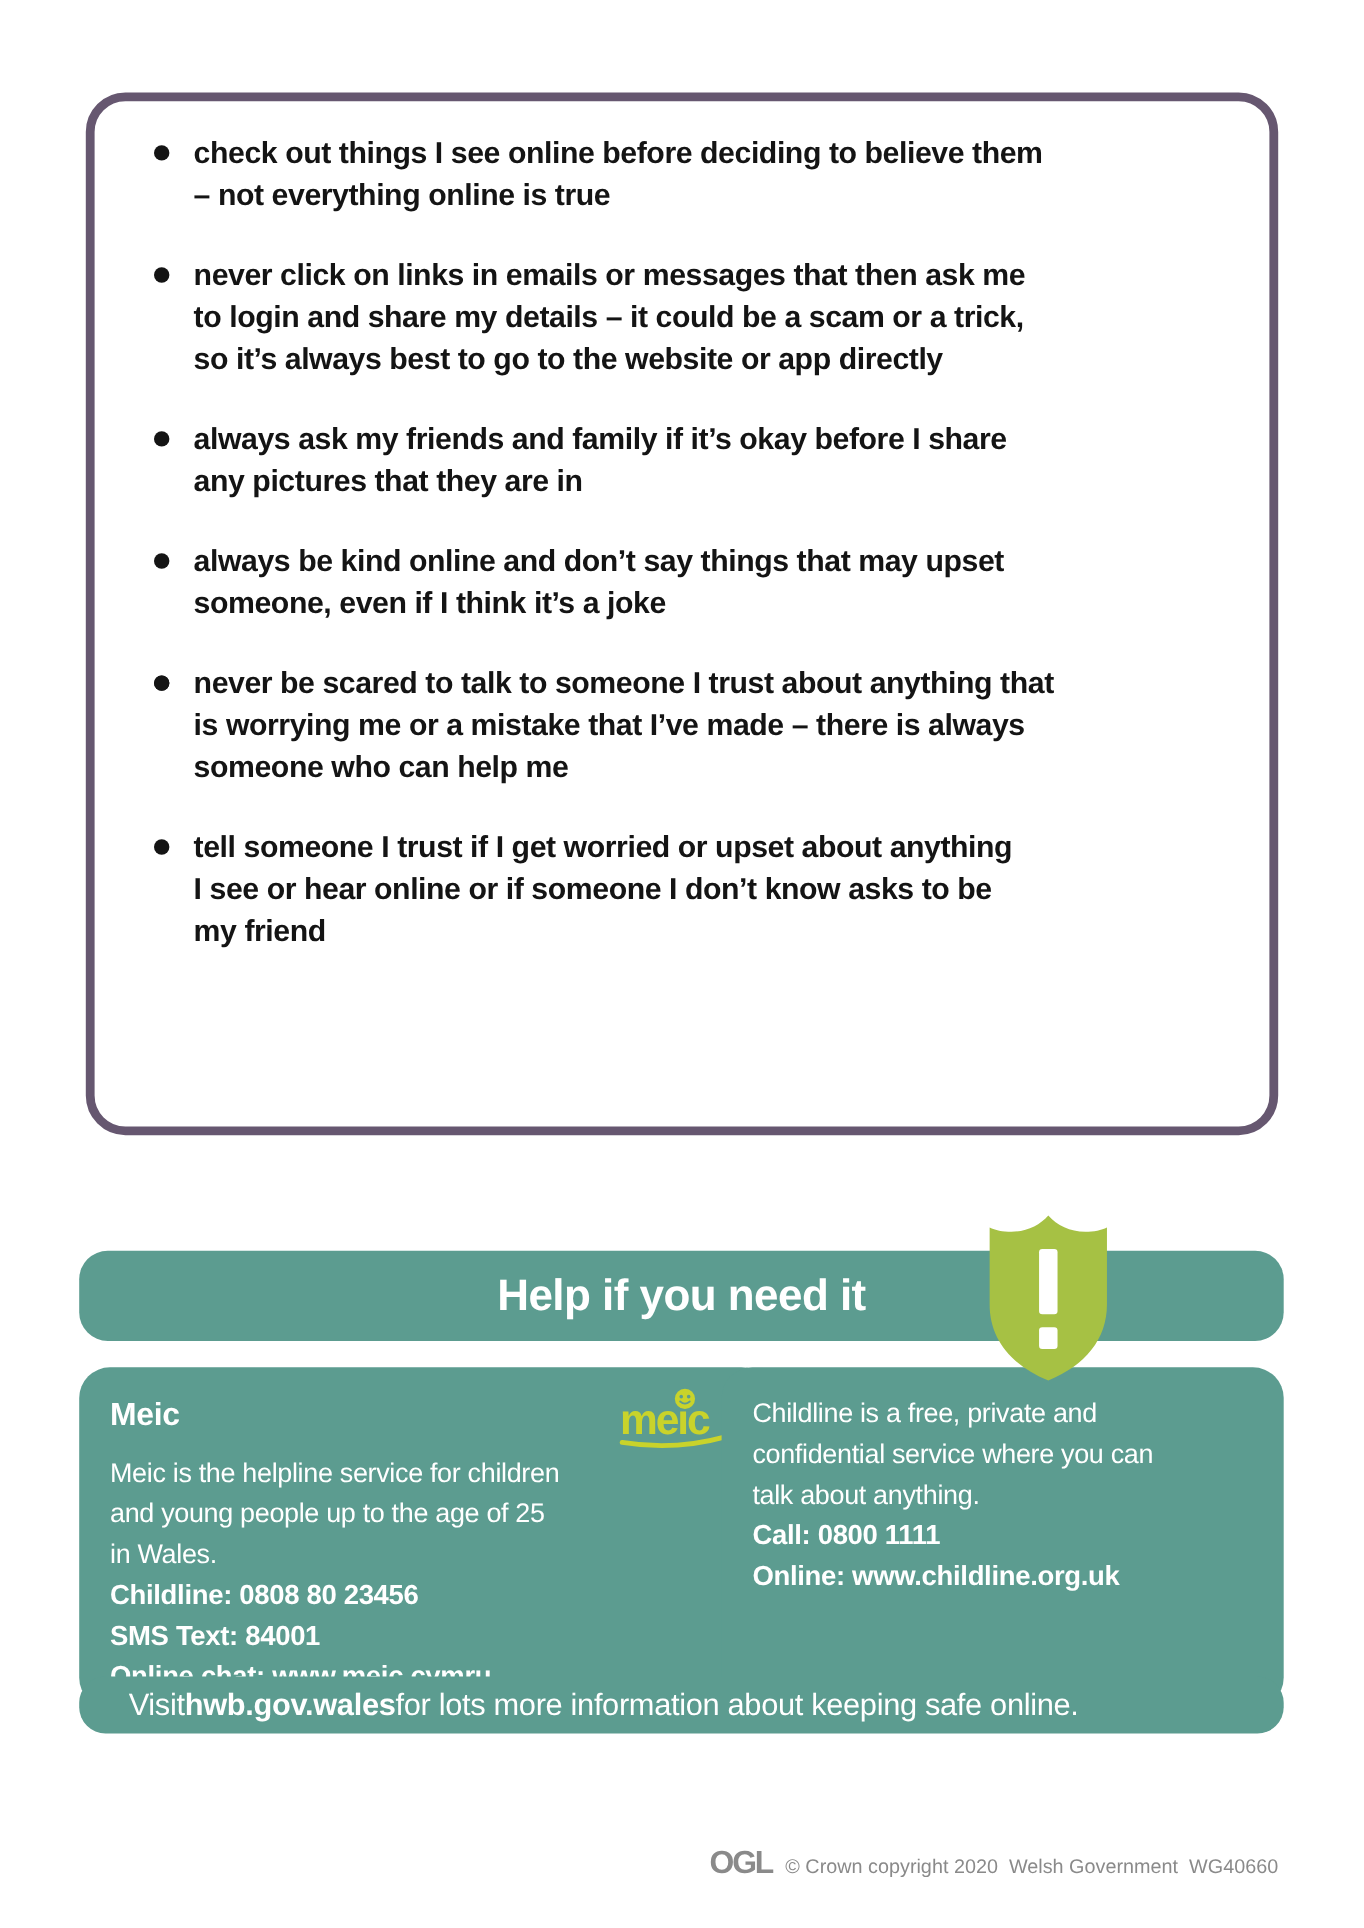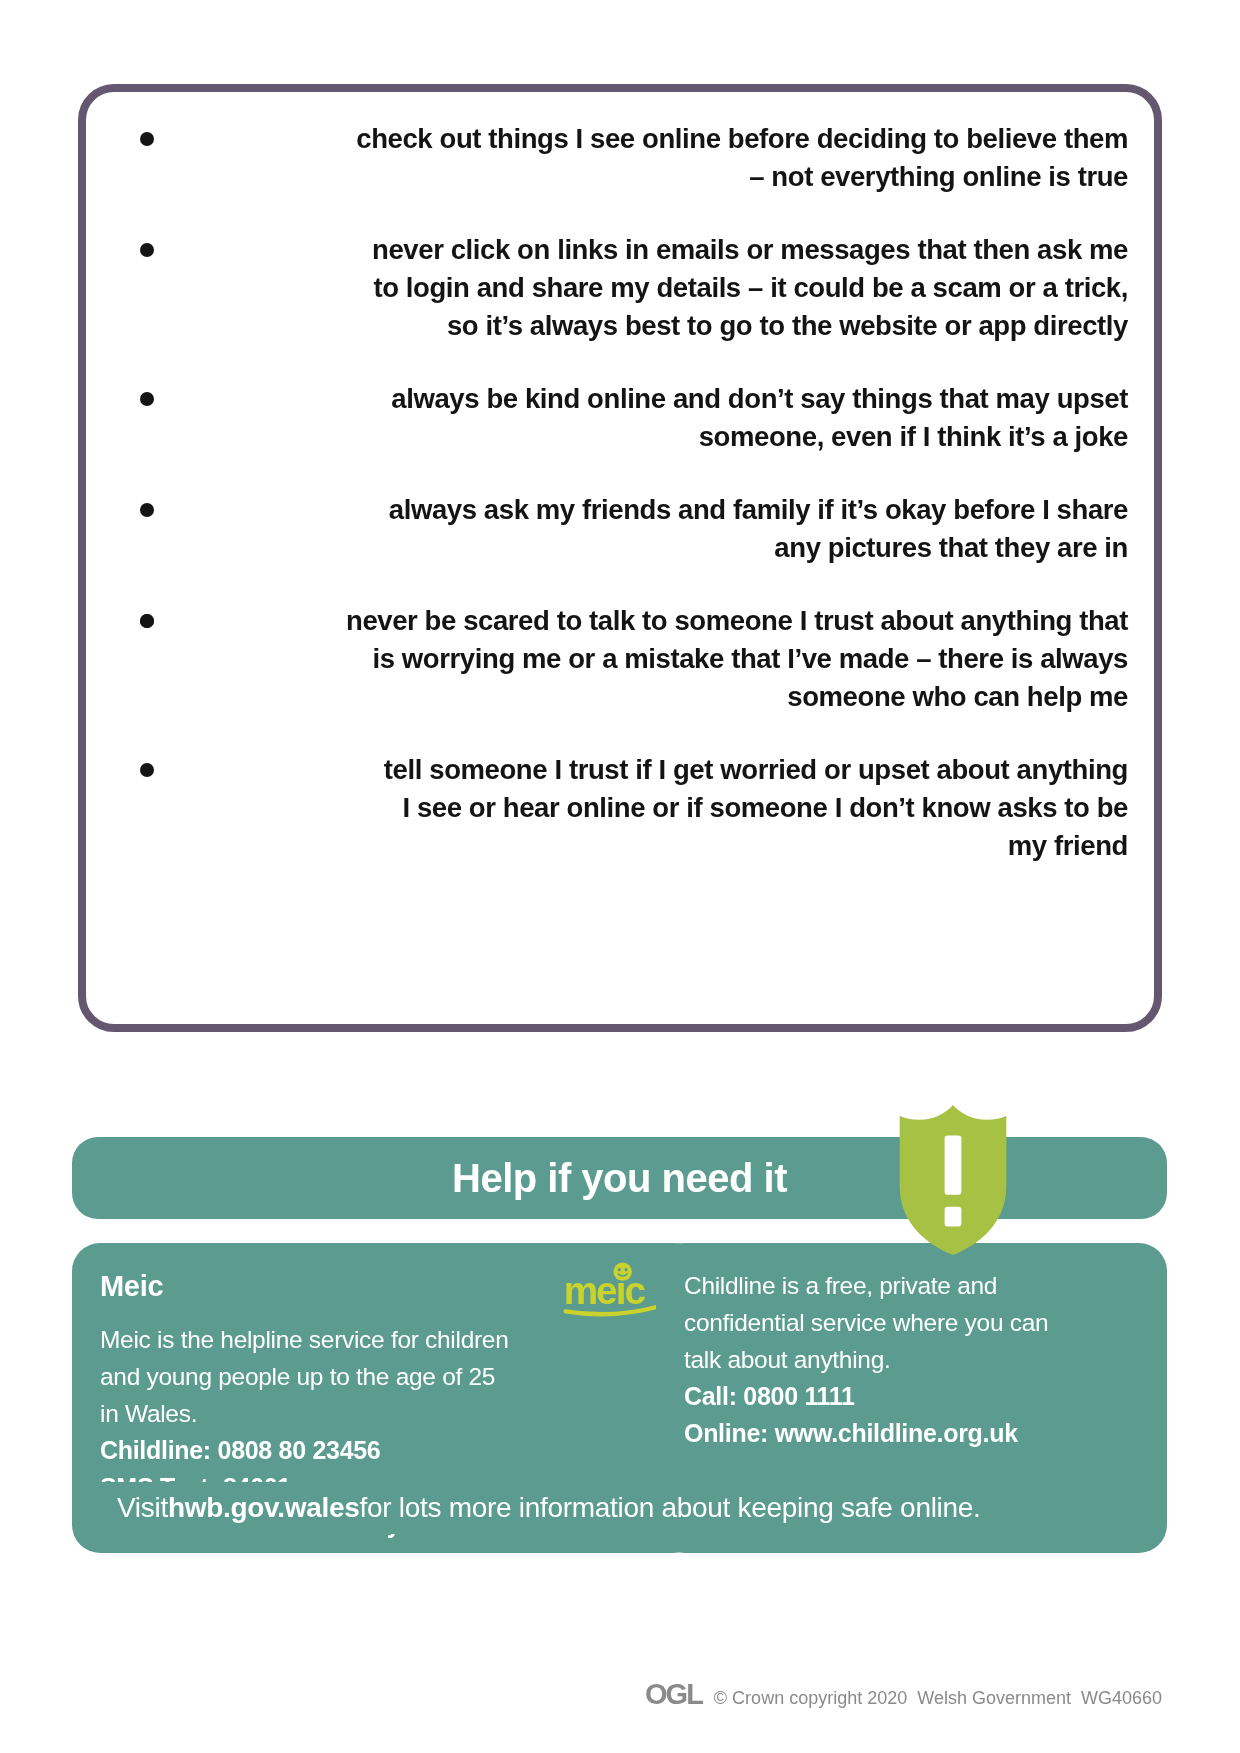--- a/index.html
+++ b/index.html
@@ -10,21 +10,21 @@
   .page{
     position:relative; width:1240px; height:1753px; background:#ffffff;
     font-family:"Liberation Sans", sans-serif; overflow:hidden;
   }
   
   .checklist-box{
     position:absolute; left:78px; top:84px; width:1084px; height:948px;
     box-sizing:border-box; border:8px solid var(--box-border);
     border-radius:36px; background:#fff; padding:28px 26px 0 30px;
   }
-  .bullets{list-style:none; margin:0; padding:0;text-align:right;}
+  .bullets{list-style:none; margin:0; padding:0;}
   .bullets li{
     position:relative; padding-left:60px; margin-bottom:35px;
     font-size:27.5px; line-height:38px; font-weight:bold;
     letter-spacing:-0.4px; color:var(--text); white-space:pre-line;
   }
   .bullets .dot{
     position:absolute; left:24px; top:12px; width:14px; height:14px;
     border-radius:50%; background:var(--text);
   }
   
@@ -48,21 +48,21 @@
   .card-head-row{display:flex; justify-content:space-between; align-items:flex-start;}
   .card-heading{font-size:29px; font-weight:bold; line-height:38px; letter-spacing:-0.3px;}
   .meic-logo{width:126px; height:60px; margin-top:-6px; flex:0 0 auto;}
   .card-desc{
     font-size:24.5px; line-height:37px; letter-spacing:-0.3px;
     white-space:pre-line;
   }
   .contact-line{font-size:25px; line-height:37px; font-weight:bold; letter-spacing:-0.3px;}
   
   .visit-banner{
-    position:absolute; left:72px; top:1482px; width:1095px; height:52px;
+    position:absolute; left:72px; top:1524px; width:1095px; height:52px;
     box-sizing:border-box; background:var(--teal); border-radius:24px;
     display:flex; align-items:center; padding:0 45px;
     color:#fff; font-size:28px; letter-spacing:-0.3px;
   }
   .visit-banner b{font-weight:bold;}
   
   .footer{
     position:absolute; top:1678px; right:78px;
     display:flex; align-items:baseline; gap:12px; color:var(--footer-gray);
   }
@@ -74,24 +74,24 @@
 
 <div class="page">
 
   <div class="checklist-box">
     <ul class="bullets">
       <li><span class="dot"></span><span>check out things I see online before deciding to believe them
 – not everything online is true</span></li>
       <li><span class="dot"></span><span>never click on links in emails or messages that then ask me
 to login and share my details – it could be a scam or a trick,
 so it’s always best to go to the website or app directly</span></li>
+      <li><span class="dot"></span><span>always ask my friends and family if it’s okay before I share
+any pictures that they are in</span></li>
       <li><span class="dot"></span><span>always be kind online and don’t say things that may upset
 someone, even if I think it’s a joke</span></li>
-      <li><span class="dot"></span><span>always ask my friends and family if it’s okay before I share
-any pictures that they are in</span></li>
       <li><span class="dot"></span></li>
       <li><span class="dot"></span><span>never be scared to talk to someone I trust about anything that
 is worrying me or a mistake that I’ve made – there is always
 someone who can help me</span></li>
       <li><span class="dot"></span><span>tell someone I trust if I get worried or upset about anything
 I see or hear online or if someone I don’t know asks to be
 my friend</span></li>
     </ul>
   </div>
 

